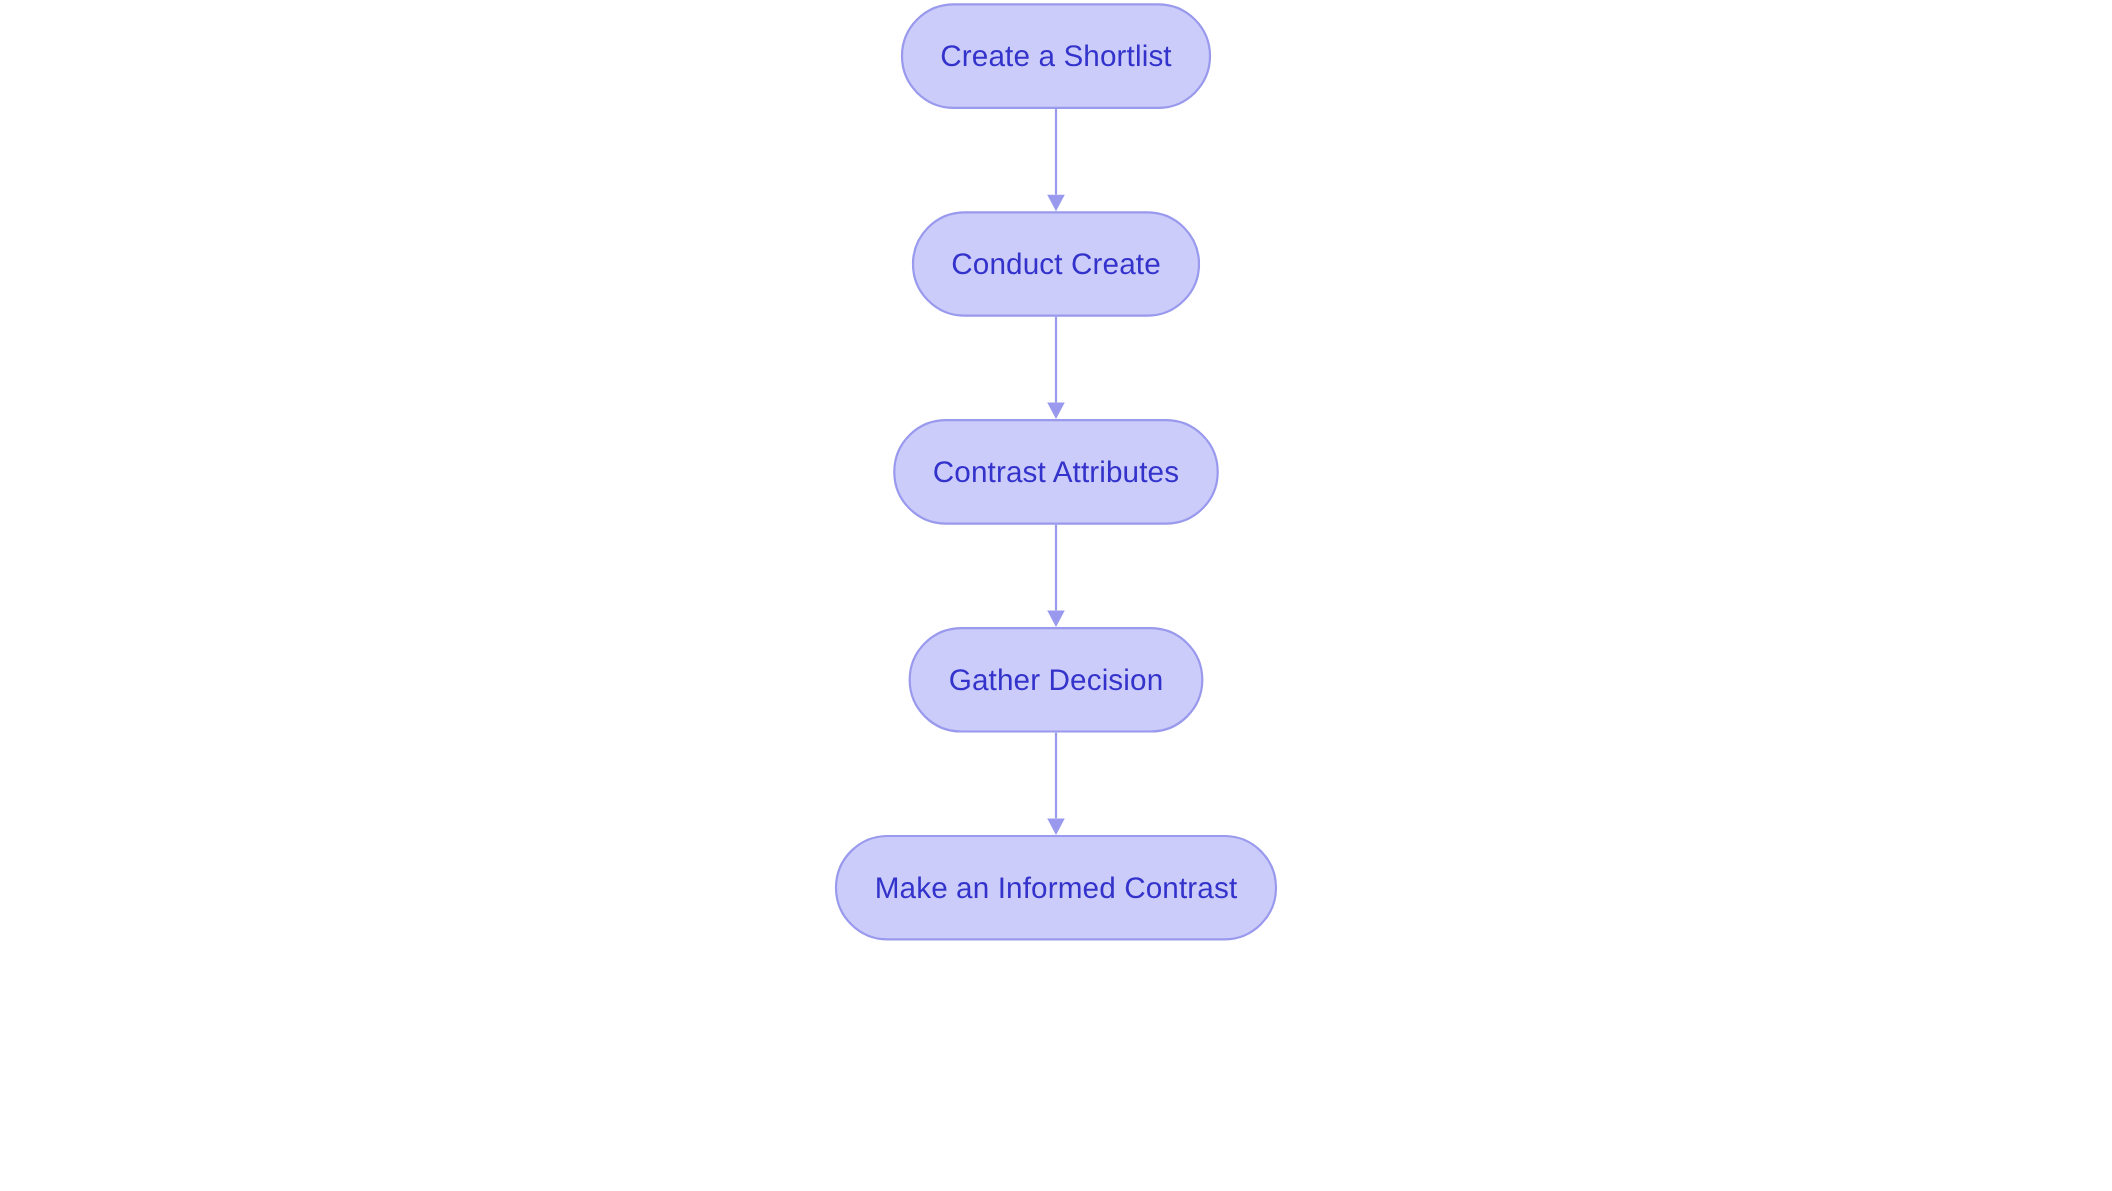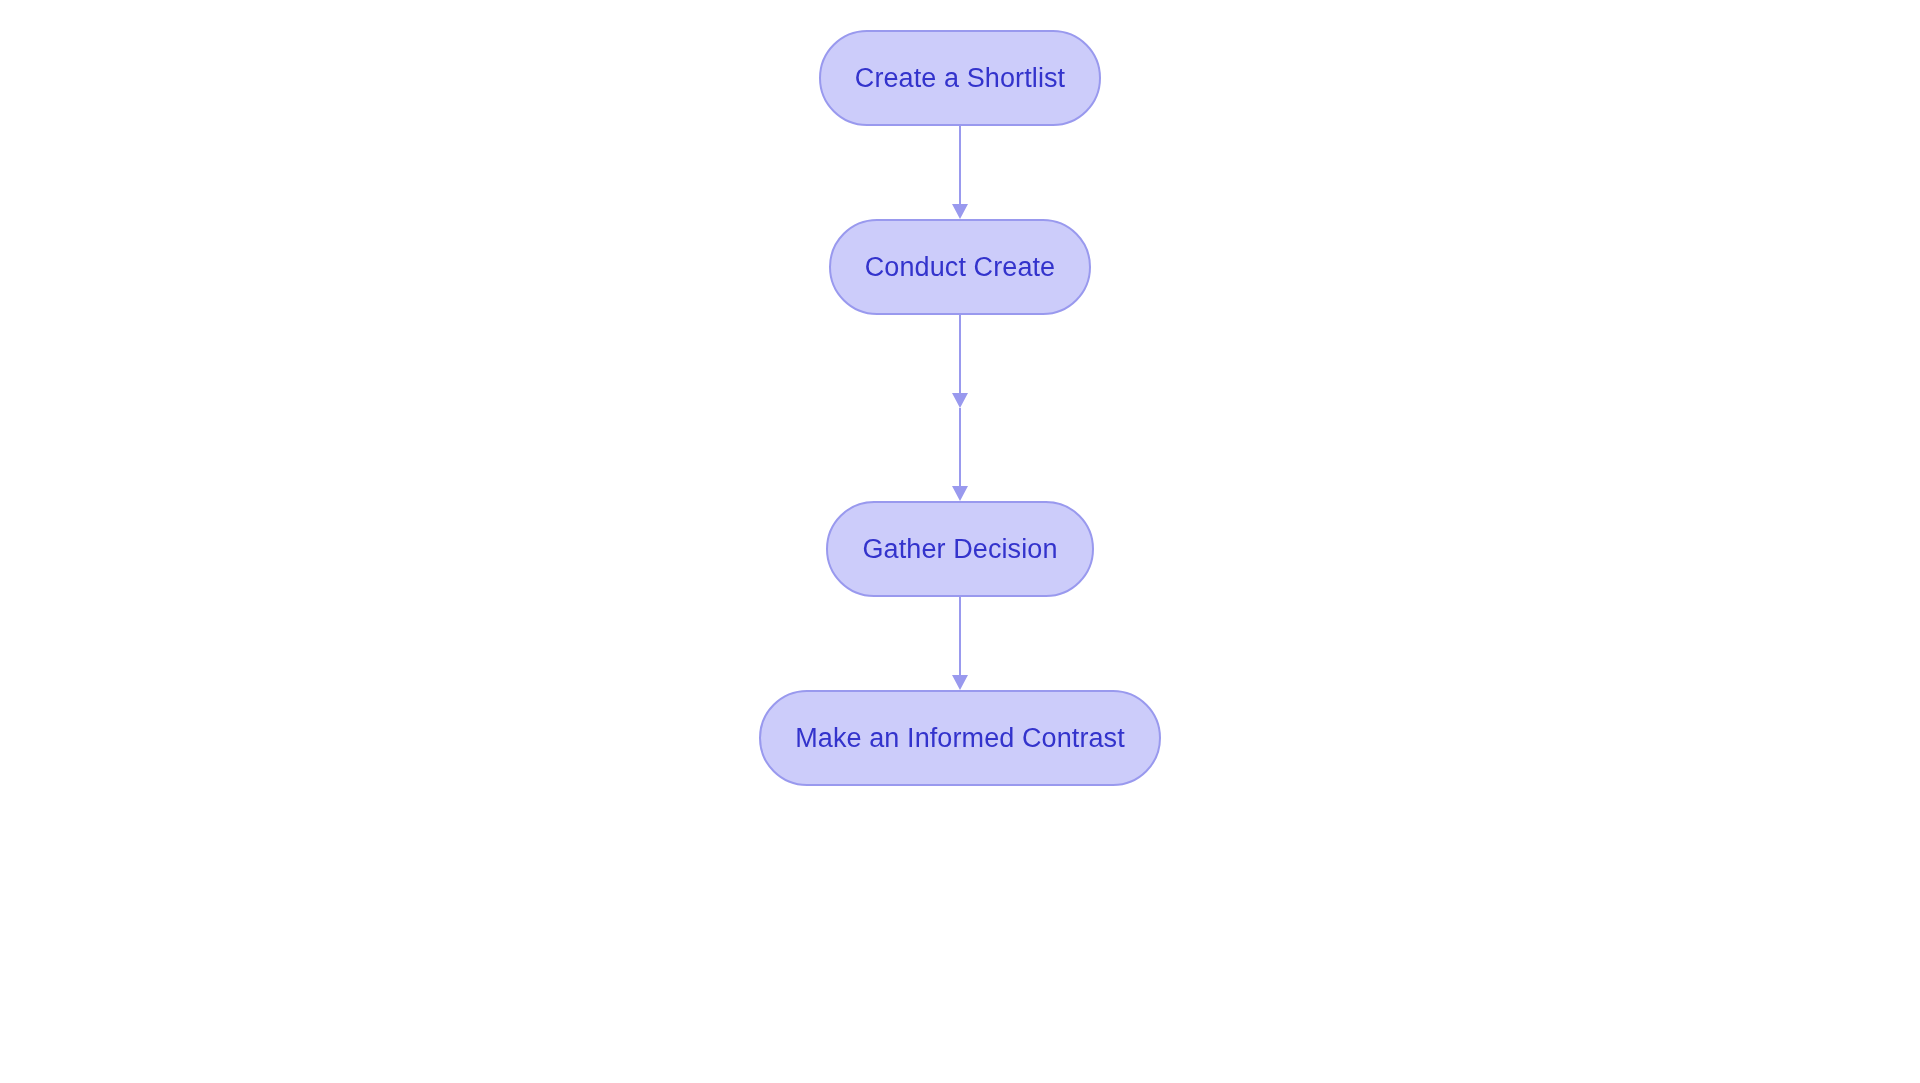--- a/index.html
+++ b/index.html
@@ -73,38 +73,41 @@
     border-right: 8px solid transparent;
     border-top: 15px solid #9999ee;
   }
 </style>
 </head>
 <body>
 
 <div id="canvas">
   <div class="flow">
 
-    <div class="node" style="margin-top:30px;">
+    <div class="node" style="margin-top:3px;">
       <span class="node-label">Create a Shortlist</span>
     </div>
 
     <div class="connector" style="height:93px;">
       <span class="stem" style="height:78px;"></span>
       <span class="head"></span>
     </div>
 
     <div class="node">
       <span class="node-label">Conduct Create</span>
     </div>
 
     <div class="connector" style="height:93px;">
       <span class="stem" style="height:78px;"></span>
       <span class="head"></span>
     </div>
 
+    <div class="node">
+      <span class="node-label">Contrast Attributes</span>
+    </div>
 
     <div class="connector" style="height:93px;">
       <span class="stem" style="height:78px;"></span>
       <span class="head"></span>
     </div>
 
     <div class="node">
       <span class="node-label">Gather Decision</span>
     </div>
 

